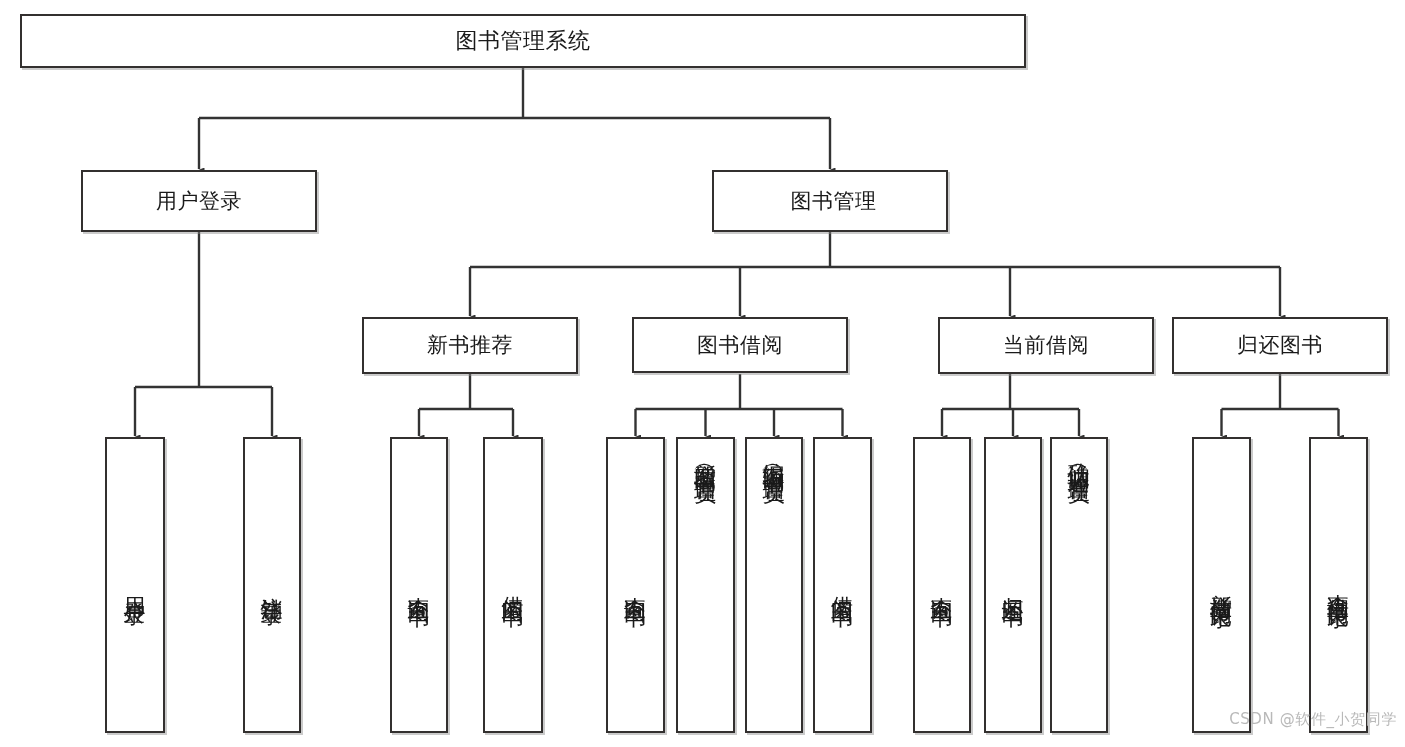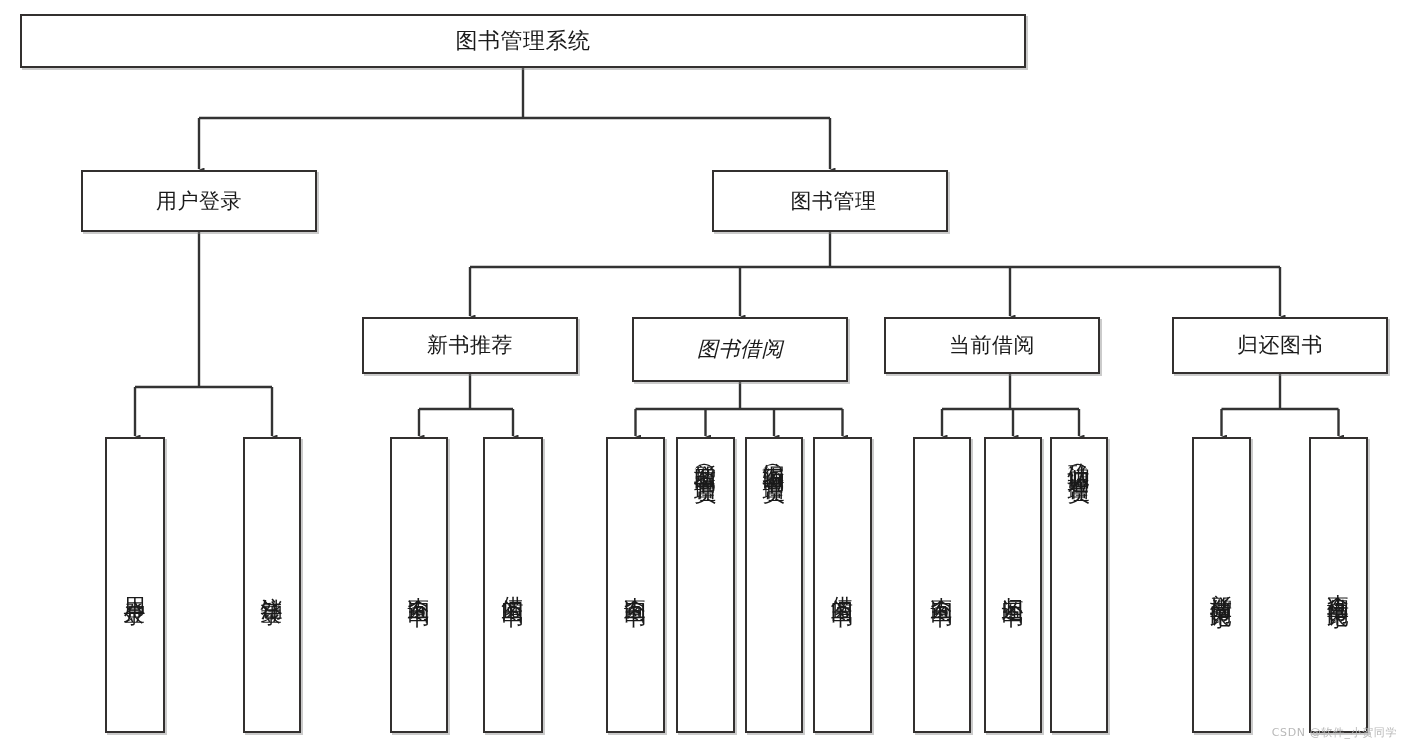--- a/index.html
+++ b/index.html
@@ -62,22 +62,22 @@
     line-height: 1.05;
     white-space: nowrap;
   }
   .node.vertical.centered {
     align-items: center;
     padding-top: 0;
   }
   #watermark {
     position: absolute;
     right: 8px;
-    bottom: 7px;
-    font-size: 11px;
+    bottom: 18px;
+    font-size: 15px;
     color: #b9b9b9;
     letter-spacing: 0.6px;
     white-space: nowrap;
     user-select: none;
   }
 </style>
 </head>
 <body>
 
 <div id="diagram-root">
@@ -131,24 +131,24 @@
       </div>
       <div class="node horizontal" style="left: 81px; top: 170px; width: 236px; height: 62px;">
         <span class="node-label">用户登录</span>
       </div>
       <div class="node horizontal" style="left: 712px; top: 170px; width: 236px; height: 62px; padding-left: 7px;">
         <span class="node-label">图书管理</span>
       </div>
       <div class="node horizontal" style="left: 362px; top: 317px; width: 216px; height: 57px;">
         <span class="node-label">新书推荐</span>
       </div>
-      <div class="node horizontal" style="left: 632px; top: 317px; width: 216px; height: 65px; font-style: italic;">
+      <div class="node horizontal" style="left: 632px; top: 317px; width: 216px; height: 56px;">
         <span class="node-label">图书借阅</span>
       </div>
-      <div class="node horizontal" style="left: 884px; top: 317px; width: 216px; height: 57px;">
+      <div class="node horizontal" style="left: 938px; top: 317px; width: 216px; height: 57px;">
         <span class="node-label">当前借阅</span>
       </div>
       <div class="node horizontal" style="left: 1172px; top: 317px; width: 216px; height: 57px;">
         <span class="node-label">归还图书</span>
       </div>
       <div class="node vertical centered" style="left: 105px; top: 437px; width: 60px; height: 296px;">
         <span class="node-label">用户登录</span>
       </div>
       <div class="node vertical centered" style="left: 243px; top: 437px; width: 58px; height: 296px;">
         <span class="node-label">注销登录</span>

